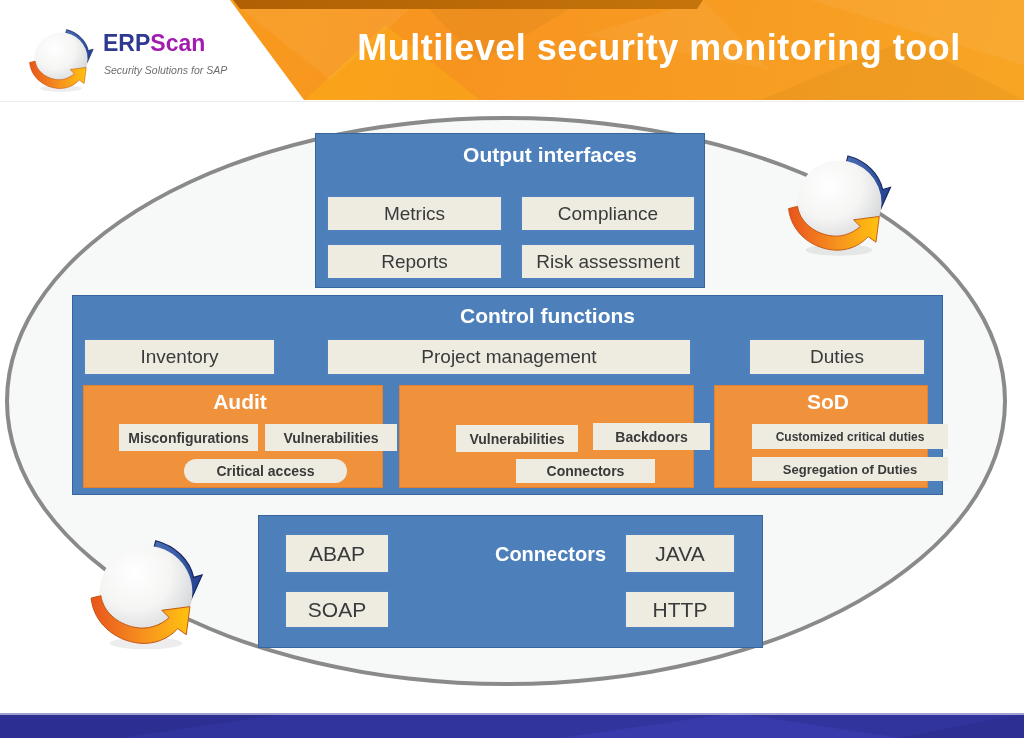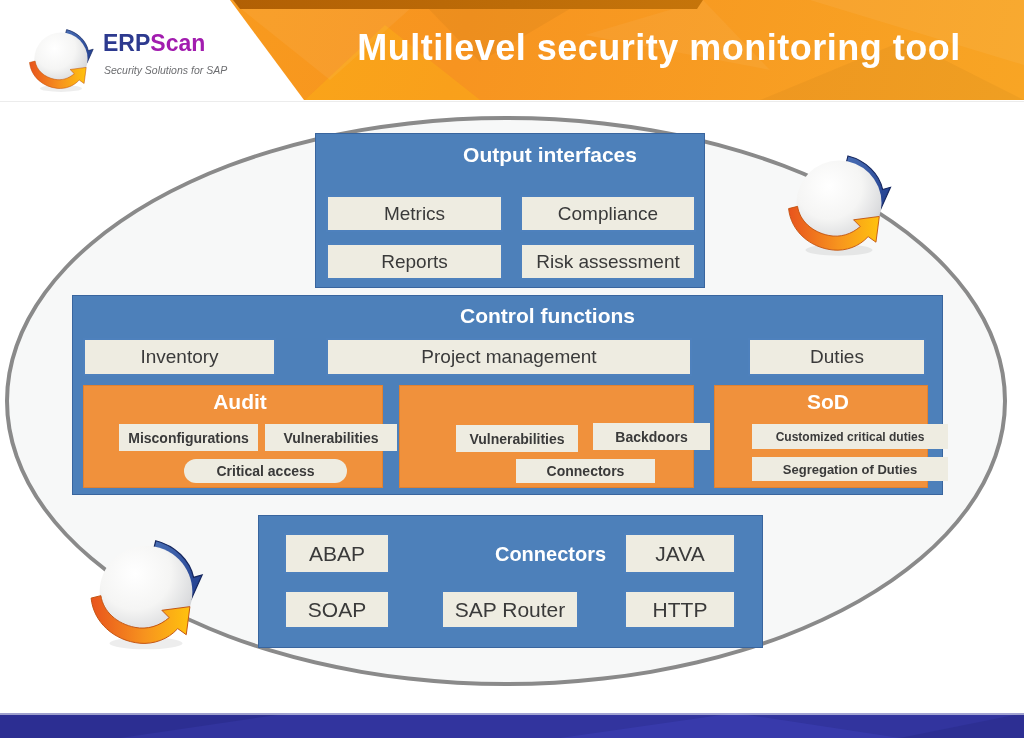--- a/index.html
+++ b/index.html
@@ -139,21 +139,20 @@
       <div class="chip" style="left:9px;top:38px;width:196px;height:25px;font-size:12px;">Customized critical duties</div>
       <div class="chip" style="left:9px;top:71px;width:196px;height:24px;font-size:13px;">Segregation of Duties</div>
     </div>
   </div>
 
   <div class="box-blue" style="left:258px;top:414px;width:505px;height:133px;">
     <div class="box-title" style="top:27px;font-size:20px;">Connectors</div>
     <div class="btn-light conn-btn" style="left:25px;top:17px;width:106px;height:41px;">ABAP</div>
     <div class="btn-light conn-btn" style="left:365px;top:17px;width:112px;height:41px;">JAVA</div>
     <div class="btn-light conn-btn" style="left:25px;top:74px;width:106px;height:39px;">SOAP</div>
-    <div class="btn-light conn-btn" style="left:182px;top:74px;width:138px;height:39px;">SAP Router</div>
     <div class="btn-light conn-btn" style="left:365px;top:74px;width:112px;height:39px;">HTTP</div>
   </div>
 
   <div class="sphere-tr">
     <svg viewBox="0 0 100 100" width="112" height="112">
         <use href="#erps-sphere"></use>
       </svg>
   </div>
   <div class="sphere-bl">
     <svg viewBox="0 0 100 100" width="122" height="122">

